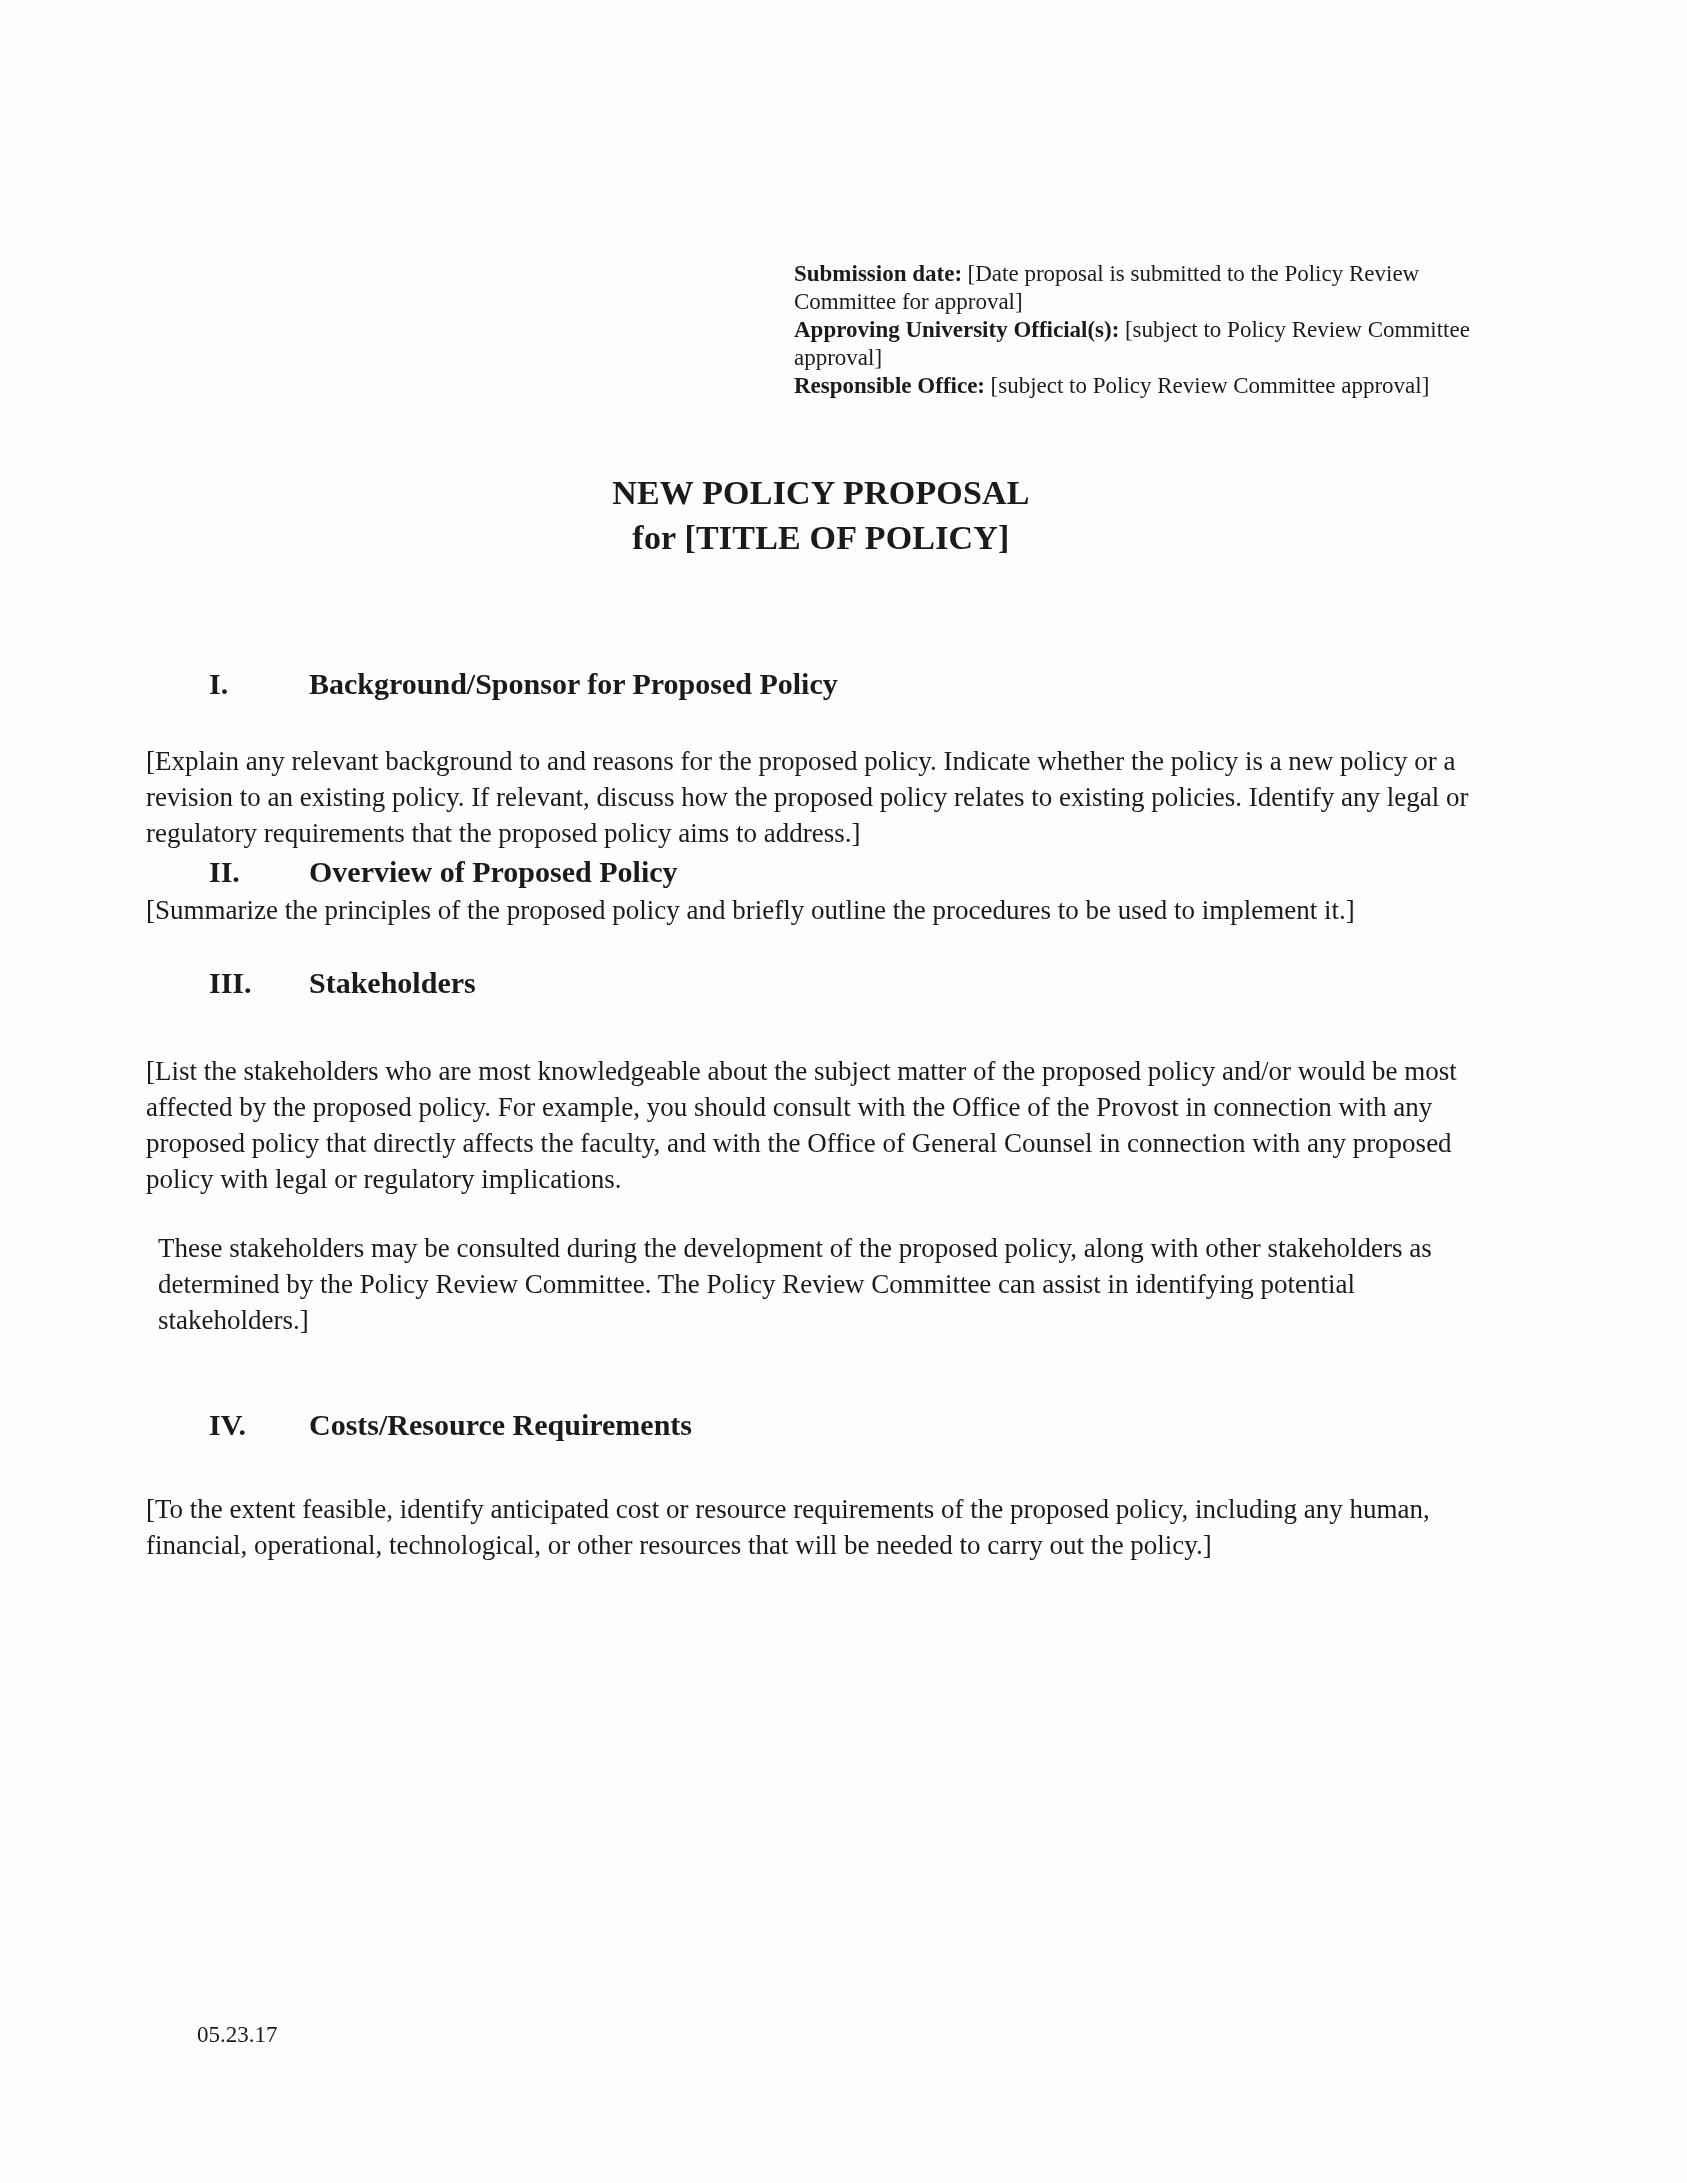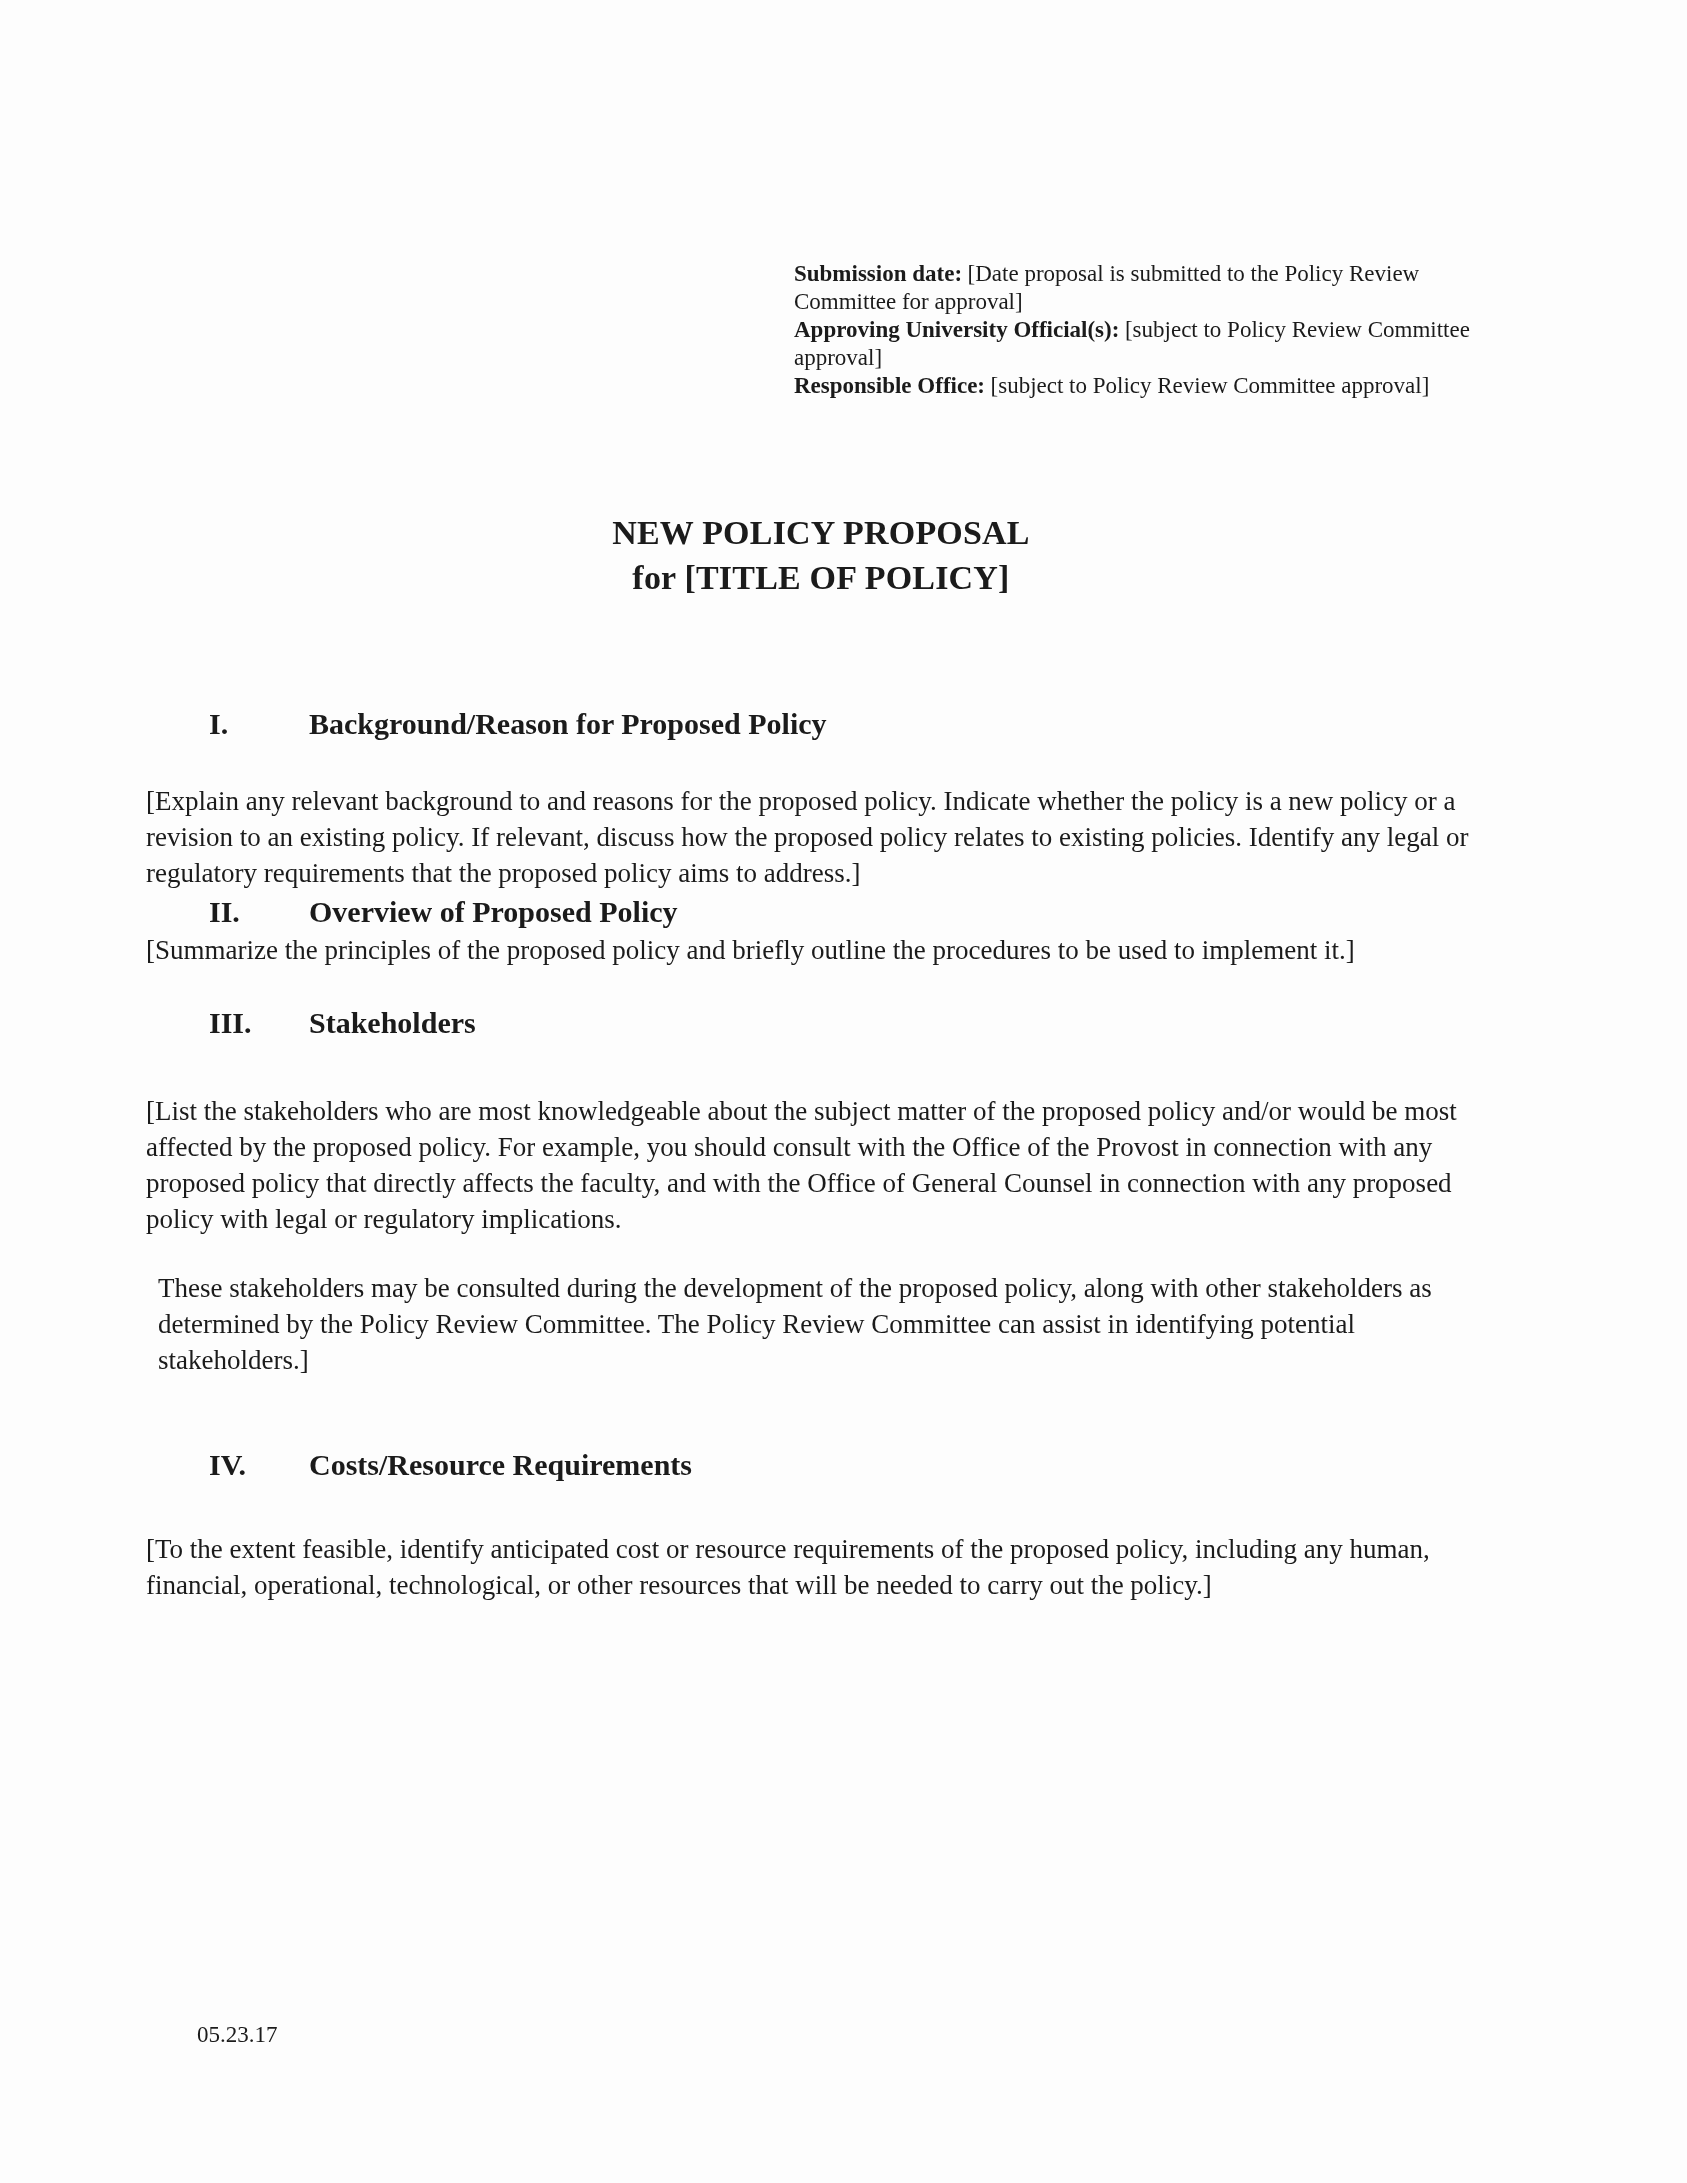--- a/index.html
+++ b/index.html
@@ -27,21 +27,21 @@
     font-size: 23px;
     line-height: 28px;
   }
   .meta-row { display: block; }
   .meta-label {
     font-weight: bold;
     padding-right: 0.24em;
   }
   
   .title-block {
-    margin-top: 110px;
+    margin-top: 70px;
     text-align: center;
     font-size: 34px;
     font-weight: bold;
     line-height: 45px;
     letter-spacing: 0.2px;
   }
   
   .section-heading {
     display: flex;
     font-size: 30px;
@@ -89,21 +89,21 @@
   </div>
 
   <div class="title-block">
     <div>NEW POLICY PROPOSAL</div>
     <div>for [TITLE OF POLICY]</div>
   </div>
 
   <div>
     <div class="section-heading mt-title-sec1">
       <span class="sec-num">I.</span>
-      <span>Background/Reason for Proposed Policy</span>
+      <span>Background/Sponsor for Proposed Policy</span>
     </div>
     <p class="body-para mt-h-to-p">[Explain any relevant background to and reasons for the proposed policy. Indicate whether the policy is a new policy or a revision to an existing policy. If relevant, discuss how the proposed policy relates to existing policies. Identify any legal or regulatory requirements that the proposed policy aims to address.]</p>
   </div>
 
   <div>
     <div class="section-heading mt-sec2">
       <span class="sec-num">II.</span>
       <span>Overview of Proposed Policy</span>
     </div>
     <p class="body-para mt-p2">[Summarize the principles of the proposed policy and briefly outline the procedures to be used to implement it.]</p>

